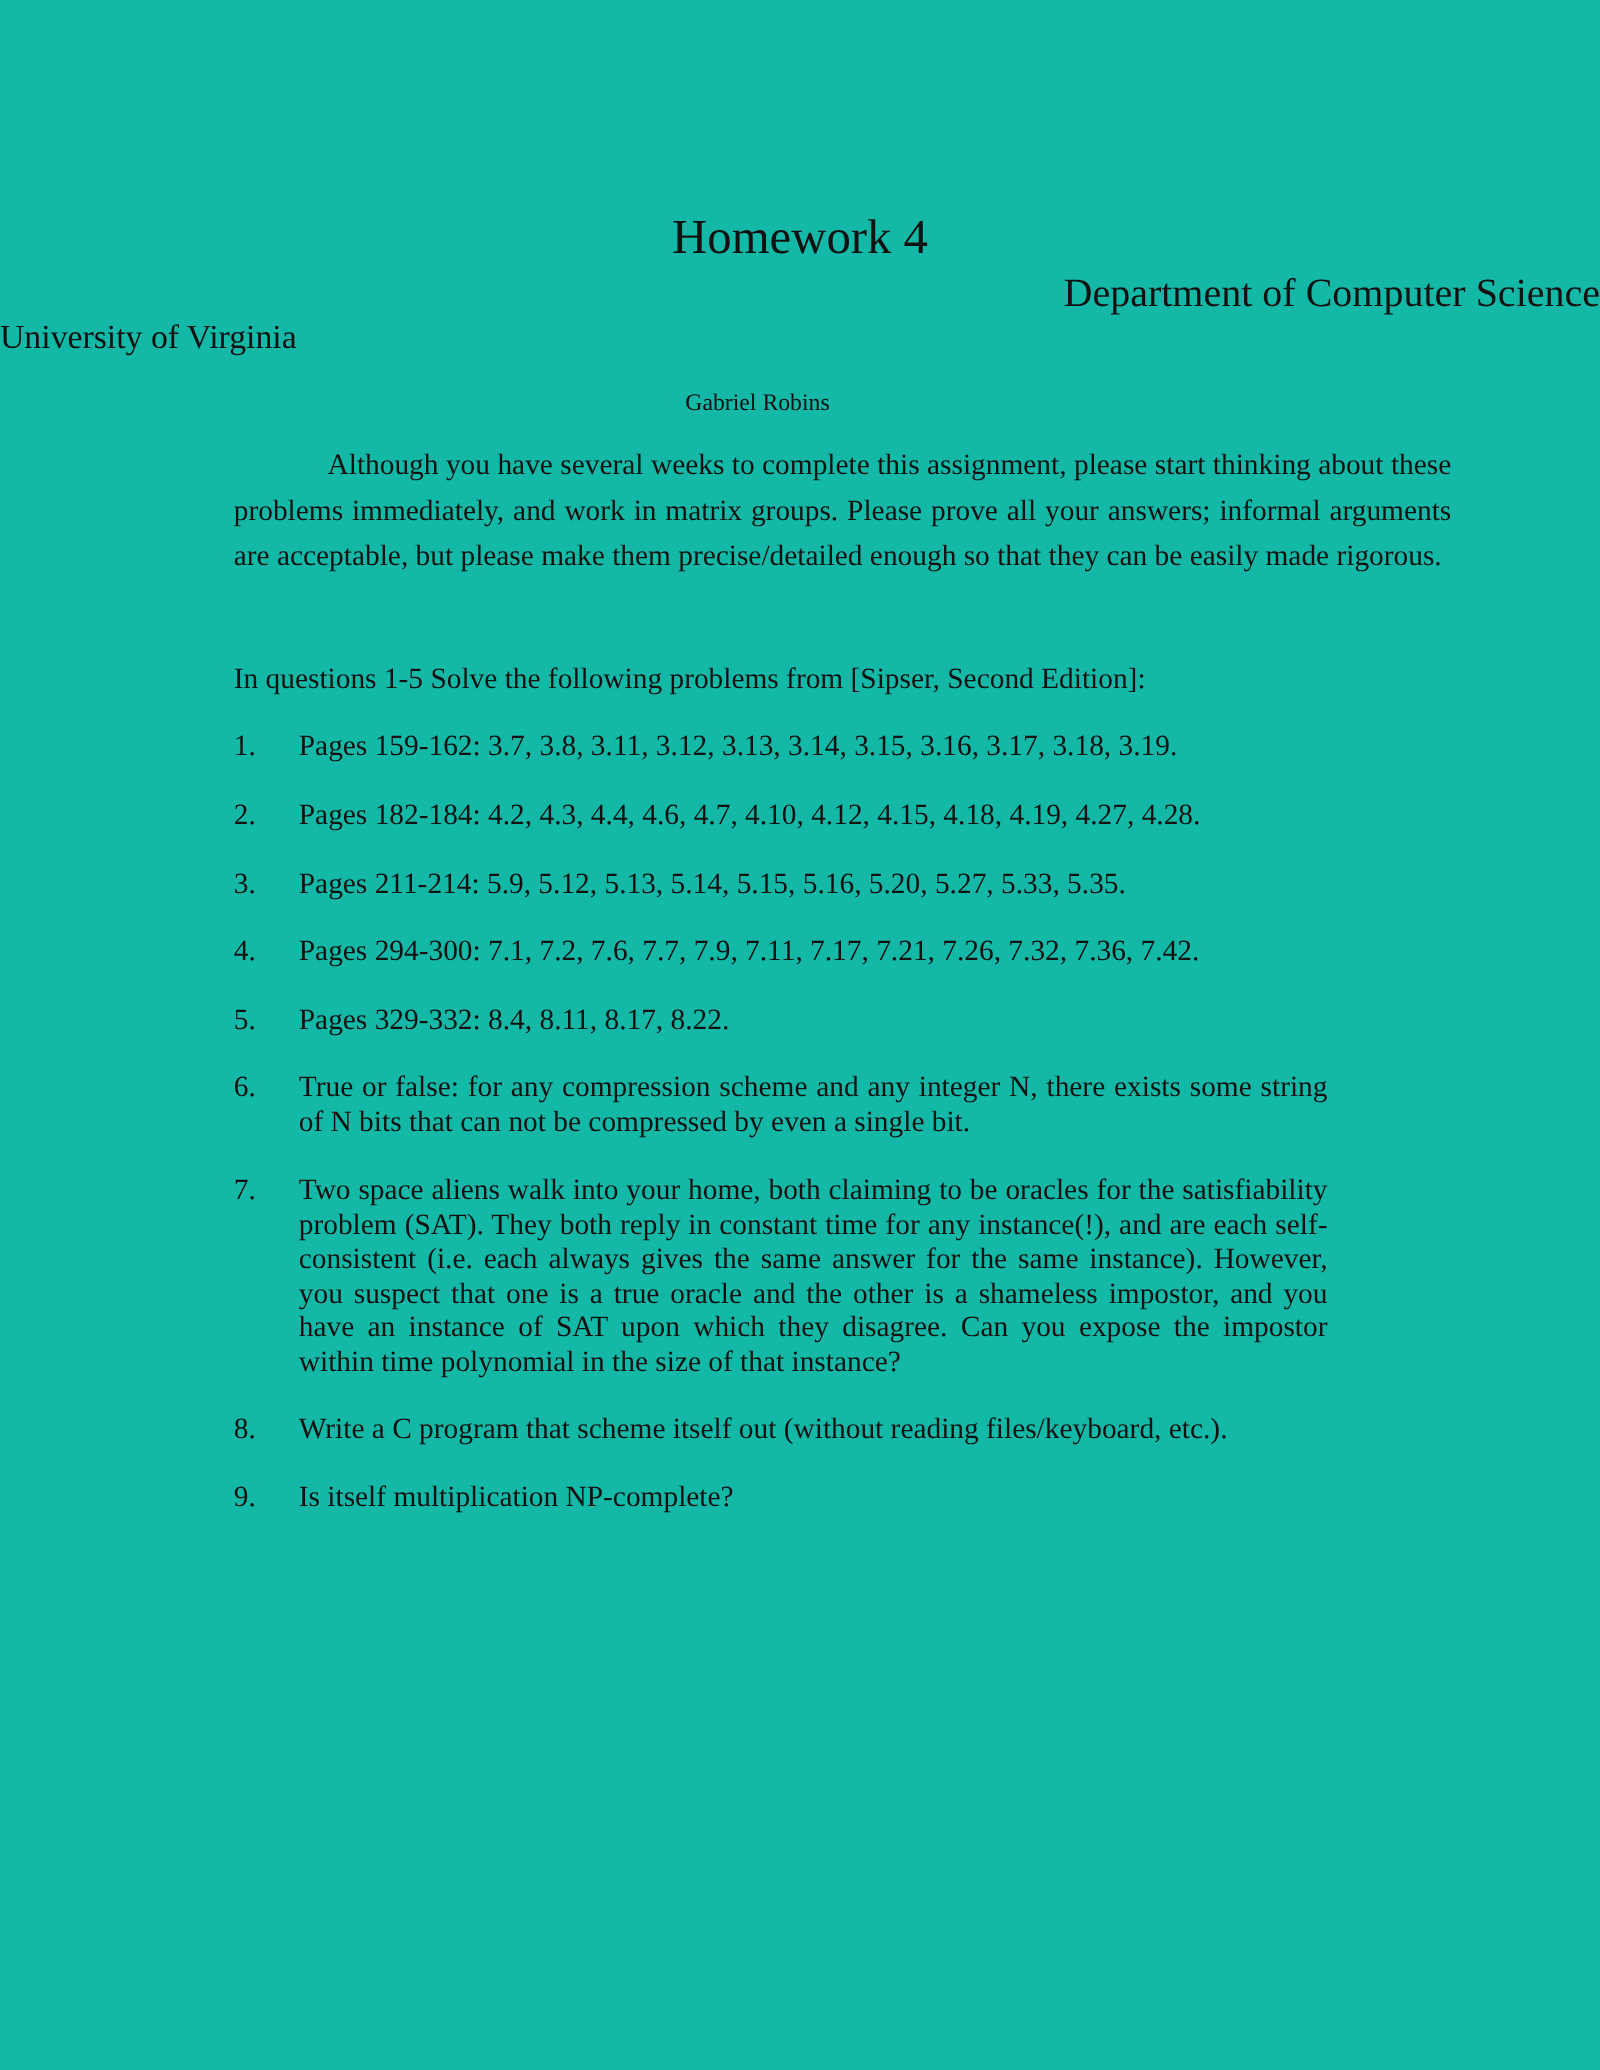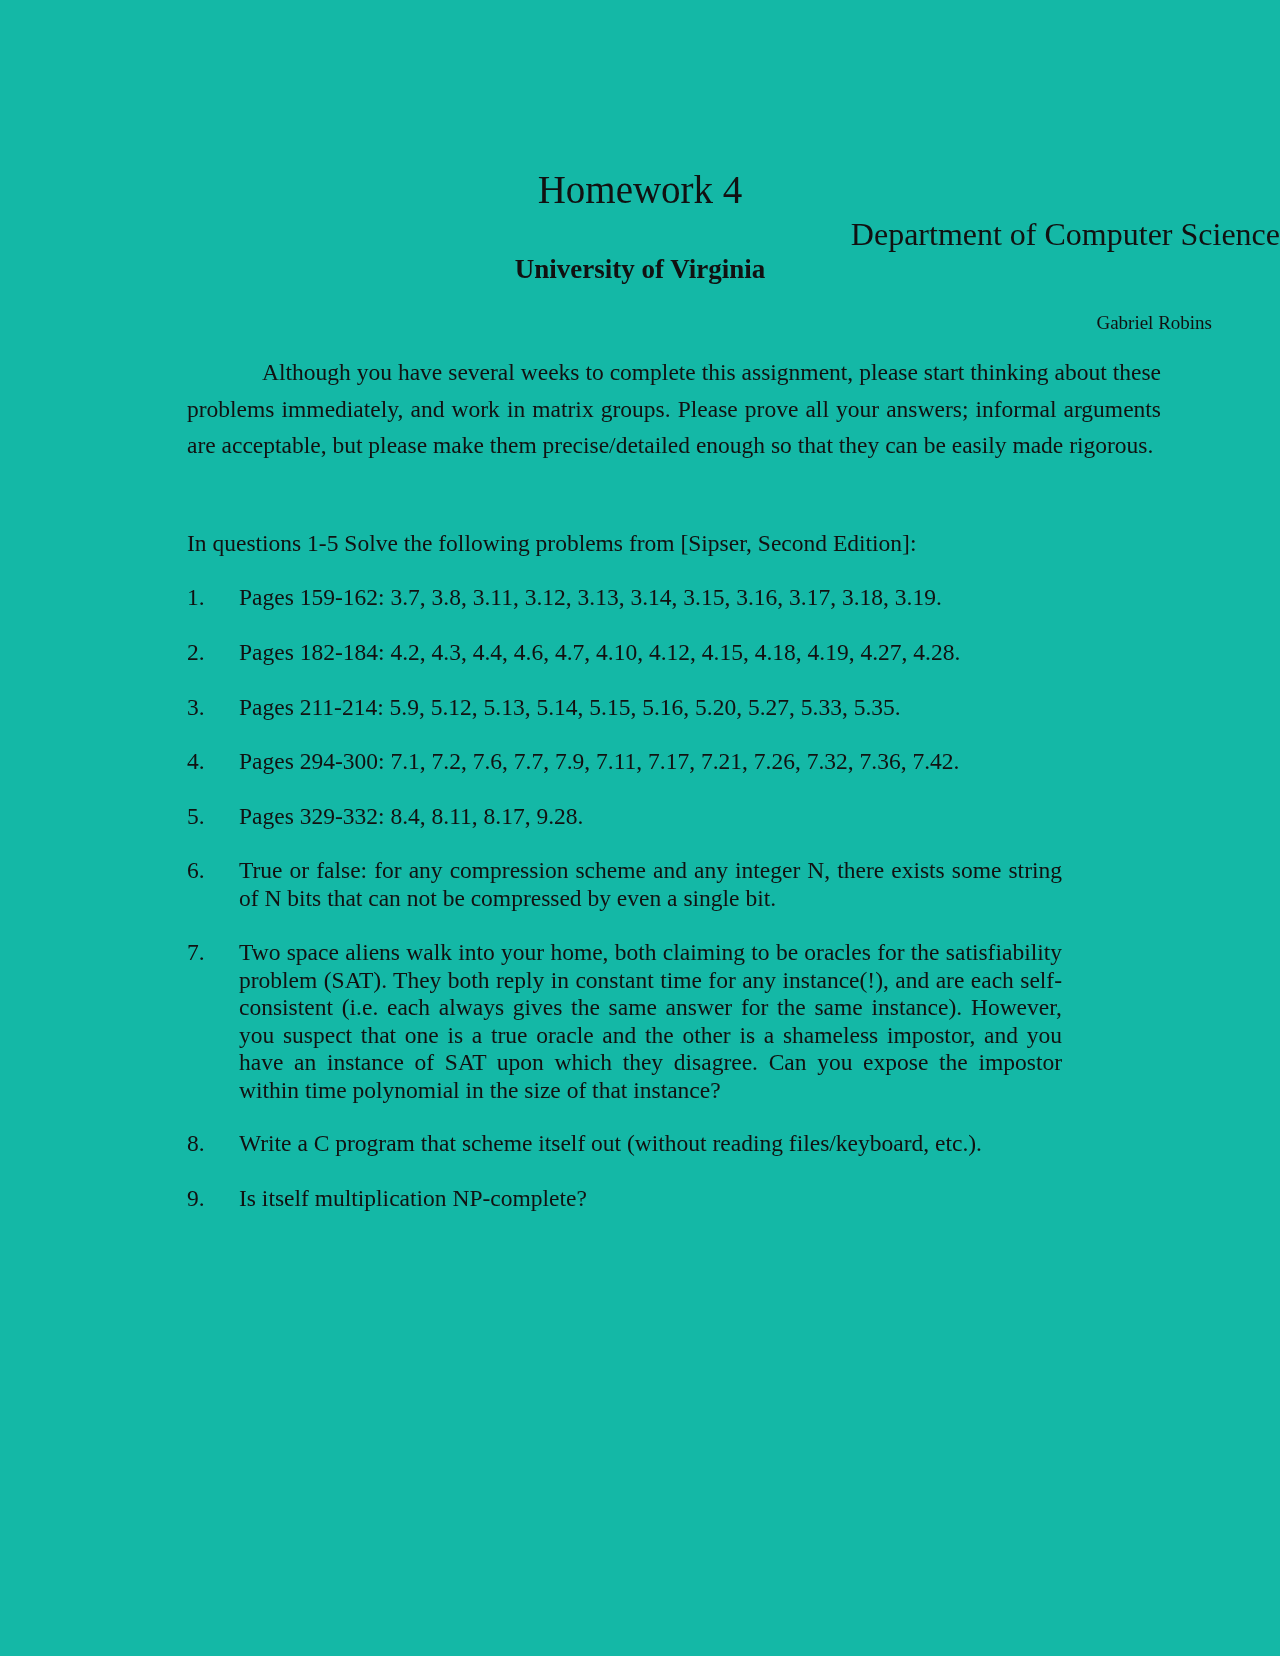--- a/index.html
+++ b/index.html
@@ -3,22 +3,22 @@
 <meta charset="utf-8">
 <style>
   html, body { margin: 0; padding: 0; background: #ffffff; }
   body {
     width: 1280px; height: 1656px; position: relative; overflow: hidden;
     font-family: "Liberation Serif", "DejaVu Serif", serif; color: #111111;
   }
   .page { position: absolute; left: 0; top: 0; width: 1280px; height: 1656px; background: #14b8a6; }
   .title { position: absolute; left: 0; width: 1280px; text-align: center; top: 168px; font-size: 39px; line-height: 44px; }
   .dept { position: absolute; left: 0; width: 1280px; text-align: right; top: 216px; font-size: 32px; line-height: 36px; }
-  .univ { position: absolute; left: 0; width: 1280px; text-align: center; top: 254px; font-size: 27px; line-height: 30px; font-weight: bold; }
-  .author { position: absolute; left: 0; width: 1212px; text-align: right; top: 312px; font-size: 19px; line-height: 22px; }
+  .univ { position: absolute; left: 0; width: 1280px; text-align: left; top: 254px; font-size: 27px; line-height: 30px; }
+  .author { position: absolute; left: 0; width: 1212px; text-align: center; top: 312px; font-size: 19px; line-height: 22px; }
   .intro {
     position: absolute; left: 187px; width: 974px; top: 354px;
     font-size: 23.5px; line-height: 36.5px; text-align: justify; margin: 0;
     text-indent: 75px;
   }
   .lead { position: absolute; left: 187px; top: 528px; font-size: 23.5px; line-height: 30px; }
   .q { position: absolute; left: 187px; width: 900px; font-size: 23.5px; line-height: 27.5px; }
   .q .num { position: absolute; left: 0; top: 0; width: 60px; }
   .q .text { margin-left: 52px; width: 823px; text-align: justify; display: block; }
   .q .text.last-left { text-align-last: left; }
@@ -47,21 +47,21 @@
   <div class="q" style="top:694px;">
     <span class="num">3.</span>
     <span class="text last-left">Pages 211-214: 5.9, 5.12, 5.13, 5.14, 5.15, 5.16, 5.20, 5.27, 5.33, 5.35.</span>
   </div>
   <div class="q" style="top:748px;">
     <span class="num">4.</span>
     <span class="text last-left">Pages 294-300: 7.1, 7.2, 7.6, 7.7, 7.9, 7.11, 7.17, 7.21, 7.26, 7.32, 7.36, 7.42.</span>
   </div>
   <div class="q" style="top:803px;">
     <span class="num">5.</span>
-    <span class="text last-left">Pages 329-332: 8.4, 8.11, 8.17, 9.28.</span>
+    <span class="text last-left">Pages 329-332: 8.4, 8.11, 8.17, 8.22.</span>
   </div>
   <div class="q" style="top:857px;">
     <span class="num">6.</span>
     <span class="text last-left">True or false: for any compression scheme and any integer N, there exists some string of N bits that can not be compressed by even a single bit.</span>
   </div>
   <div class="q" style="top:939px;">
     <span class="num">7.</span>
     <span class="text last-left">Two space aliens walk into your home, both claiming to be oracles for the satisfiability problem (SAT). They both reply in constant time for any instance(!), and are each self-consistent (i.e. each always gives the same answer for the same instance). However, you suspect that one is a true oracle and the other is a shameless impostor, and you have an instance of SAT upon which they disagree. Can you expose the impostor within time polynomial in the size of that instance?</span>
   </div>
   <div class="q" style="top:1130px;">

